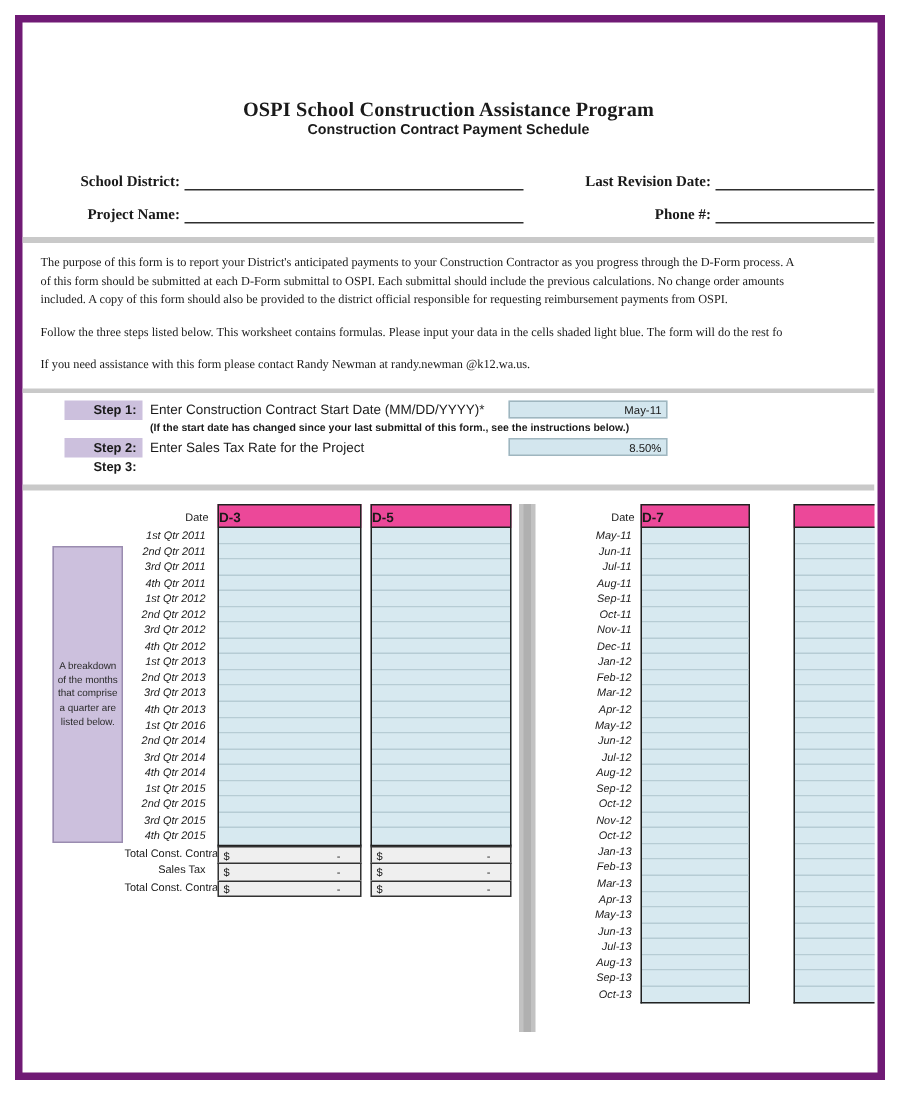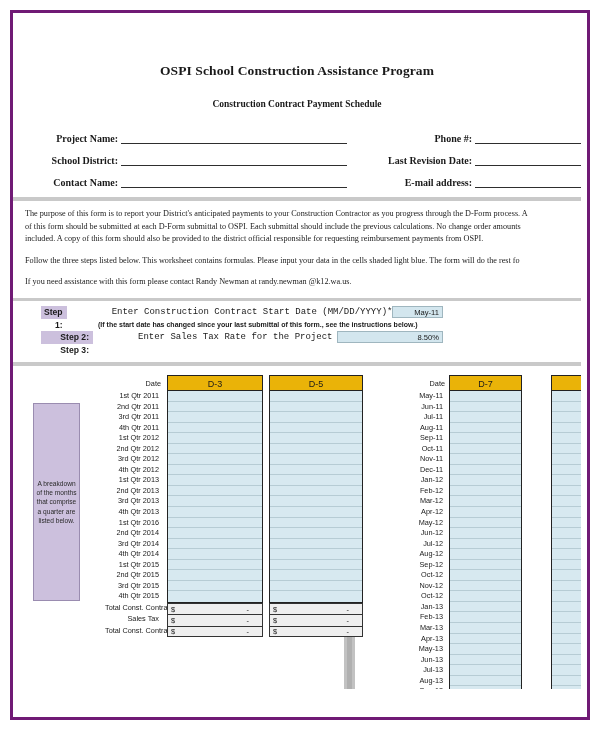--- a/index.html
+++ b/index.html
@@ -9,41 +9,41 @@
     background:#ffffff;
     font-family:"Liberation Serif", serif;
     color:#1a1a1a;
     overflow:hidden;
     position:relative;
   }
   .page {
     position:absolute;
     left:10px; top:10px;
     width:580px; height:710px;
-    border:3px solid #701a75;
+    border:5px solid #701a75;
     background:#fff;
     overflow:hidden;
   }
   .sheet {
     position:absolute;
     left:0; top:0;
     width:568px;
     height:676px;
     overflow:hidden;
   }
 
   
   .title-block { text-align:center; padding-top:50px; }
   .title-main {
     font-family:"Liberation Serif", serif;
     font-weight:bold; font-size:13.5px; letter-spacing:.1px;
   }
   .title-sub {
-    font-family:Liberation Serif, serif;
-    font-weight:bold; font-size:9.5px; margin-top:20px;
+    font-family:Liberation Sans, sans-serif;
+    font-weight:bold; font-size:9.5px; margin-top:0;
   }
 
   
   .fields { margin-top:13px; padding:0 0 0 0; }
   .field-row { display:flex; align-items:flex-end; height:22px; }
   .fl {
     font-weight:bold; font-size:10px; text-align:right;
     padding-right:3px; white-space:nowrap;
   }
   .fline { border-bottom:1.3px solid #2e2e2e; height:14px; }
@@ -72,22 +72,22 @@
   .step-row { display:flex; align-items:center; height:13px; }
   .step-lbl {
     width:52px; text-align:right; padding-right:4px;
     font-family:"Liberation Sans", sans-serif;
     font-weight:bold; font-size:8.6px;
     background:#ccc0dd;
     height:13px; line-height:13px;
   }
   .step-lbl.plain { background:transparent; }
   .step-txt {
-    font-family:Liberation Mono, monospace;
-    font-size:9px; padding-left:5px; white-space:nowrap;margin-left:40px;
+    font-family:Liberation Sans, sans-serif;
+    font-size:9px; padding-left:5px; white-space:nowrap;
   }
   .step-note {
     font-family:"Liberation Sans", sans-serif;
     font-size:7px; font-weight:bold; padding-left:57px;
     height:12px; line-height:12px; white-space:nowrap;
   }
   .step-val {
     margin-left:auto; margin-right:138px;
     width:106px; height:12px;
     background:#d3e6ee;
@@ -98,32 +98,31 @@
   }
   .step2-val { margin-right:138px; }
 
   
   .tables {
     position:relative;
     margin-top:9px;
     height:362px;
   }
 
-  .tbl { position:absolute; top:0;margin-left:24px; }
+  .tbl { position:absolute; top:0; }
 
   .hdr-date {
     font-family:"Liberation Sans", sans-serif;
     font-size:7.3px; text-align:right;
     height:16px; line-height:18px;
   }
   .dcol-head {
     font-family:"Liberation Sans", sans-serif;
-    font-weight:normal; font-size:9px;
-    text-align:center;
-    background:#eab308;
+    font-weight:bold; font-size:9px;
+    background:#ec4899;
     height:16px; line-height:16px;
     border:1.6px solid #222;
     border-bottom:1.6px solid #222;
   }
   .dcol-body {
     border-left:1.6px solid #222;
     border-right:1.6px solid #222;
     border-bottom:1.6px solid #222;
     background:#d7e9f0;
   }
@@ -131,21 +130,21 @@
     height:10.55px;
     border-bottom:1px solid #b6ccd4;
     background:#d7e9f0;
   }
   .dcell:last-child { border-bottom:none; }
 
   .datecell {
     font-family:"Liberation Sans", sans-serif;
     font-size:7.3px; text-align:right;
     height:10.55px; line-height:10.55px;
-    padding-right:2px; white-space:nowrap;
+    padding-right:2px; white-space:nowrap;font-style:italic;
   }
 
   
   .breakdown {
     position:absolute;
     background:#ccc0dd;
     border:1px solid #9a8cb0;
     font-family:"Liberation Sans", sans-serif;
     font-size:6.6px; line-height:9.2px;
     text-align:center;
@@ -191,35 +190,29 @@
 <div class="page">
   <div class="sheet">
 
     <div class="title-block">
       <div class="title-main">OSPI School Construction Assistance Program</div>
       <div class="title-sub">Construction Contract Payment Schedule</div>
     </div>
 
     <div class="fields">
       <div class="field-row">
-        <div class="fl l1">Project Name:</div>
-        <div class="fline l1"></div>
-        <div class="fl r1">Phone #:</div>
-        <div class="fline r1"></div>
-      </div>
-      <div class="field-row">
         <div class="fl l1">School District:</div>
         <div class="fline l1"></div>
         <div class="fl r1">Last Revision Date:</div>
         <div class="fline r1"></div>
       </div>
       <div class="field-row">
-        <div class="fl l1">Contact Name:</div>
+        <div class="fl l1">Project Name:</div>
         <div class="fline l1"></div>
-        <div class="fl r1">E-mail address:</div>
+        <div class="fl r1">Phone #:</div>
         <div class="fline r1"></div>
       </div>
     </div>
 
     <div style="height:9px"></div>
     <div class="grayrule"></div>
 
     <div class="para-wrap">
       <div class="para">The purpose of this form is to report your District's anticipated payments to your Construction Contractor as you progress through the D-Form process.  A</div>
       <div class="para">of this form should be submitted at each D-Form submittal to OSPI.  Each submittal should include the previous calculations.  No change order amounts</div>

